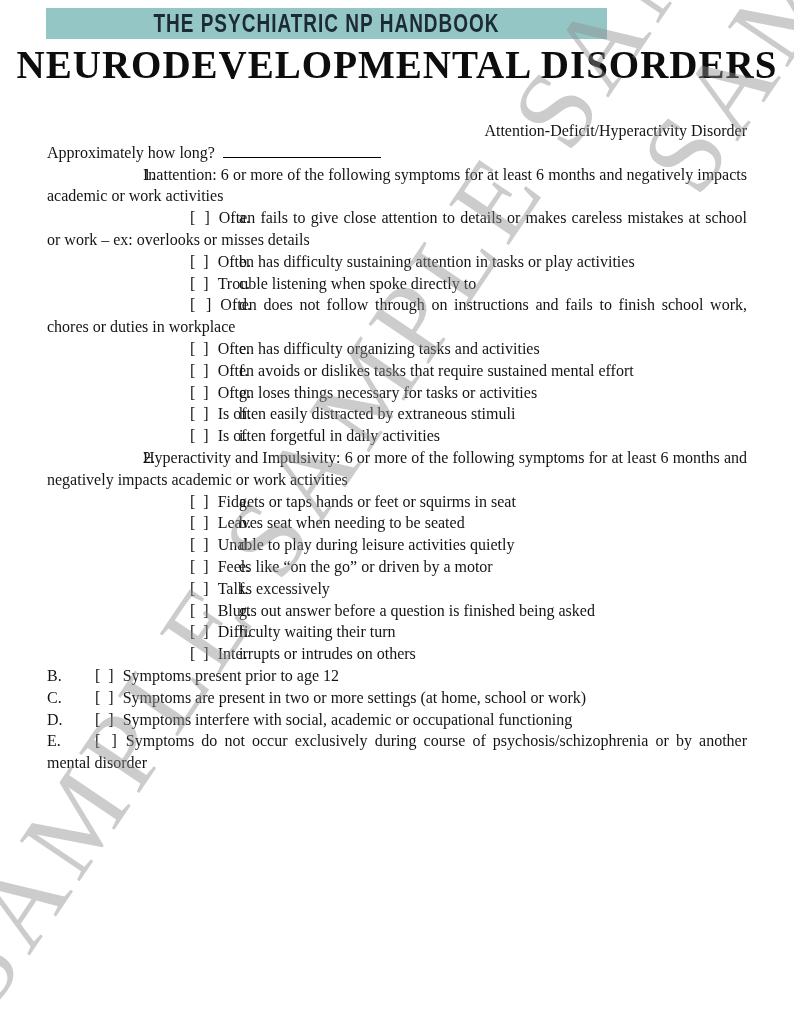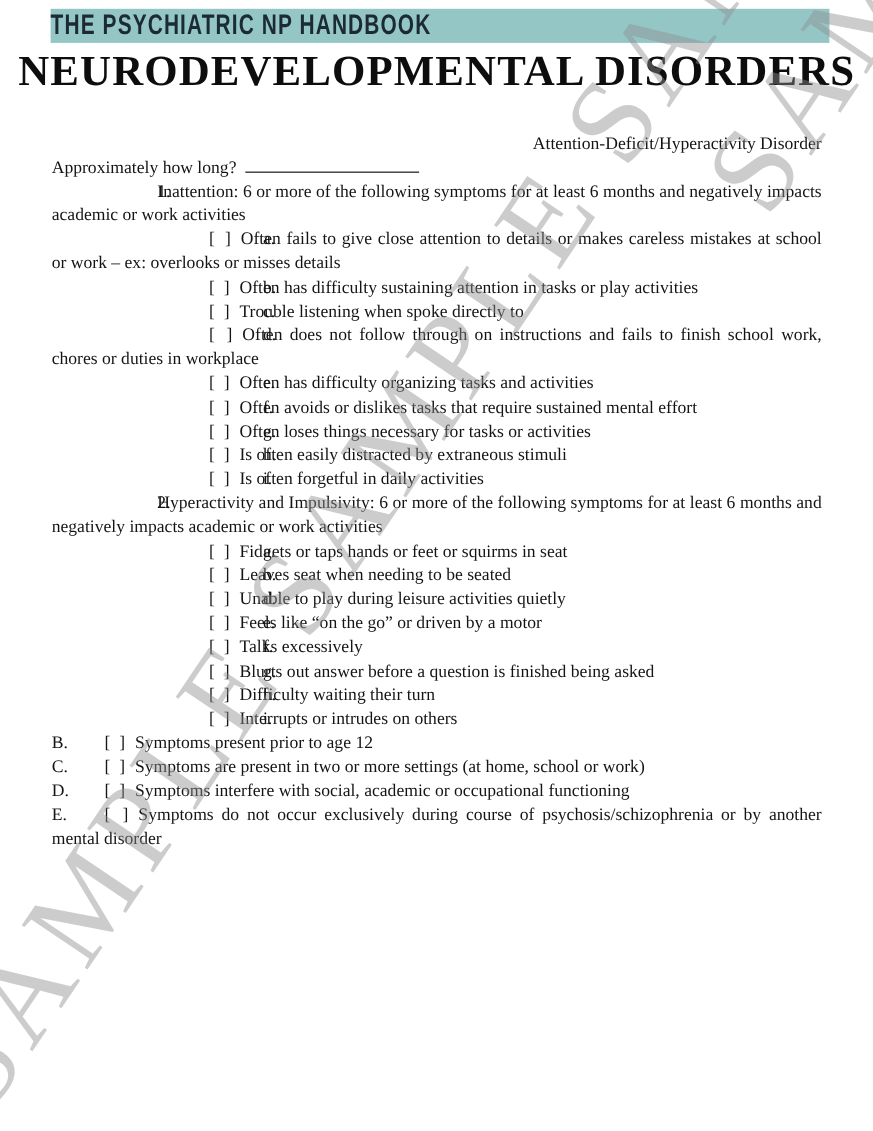--- a/index.html
+++ b/index.html
@@ -6,23 +6,23 @@
   html, body { background: #ffffff; }
   .page {
     width: 794px; height: 1028px;
     position: relative; overflow: hidden;
     background: #ffffff;
     font-family: "Liberation Serif", serif;
     color: #141414;
   }
   .banner {
     position: absolute; left: 46px; top: 8px;
-    width: 708px; height: 31px;
+    width: 561px; height: 31px;
     background: var(--banner-bg, #95c6c6);
-    display: flex; align-items: center; justify-content: flex-start;
+    display: flex; align-items: center; justify-content: center;
   }
   .banner .banner-text {
     font-family: "Liberation Sans", sans-serif;
     font-weight: 700; font-size: 19px; letter-spacing: 1px;
     color: var(--banner-text, #1b2a33);
     display: inline-block; transform: scaleY(1.35);
   }
   .title {
     position: absolute; top: 42px; left: 0; width: 100%;
     text-align: center;

